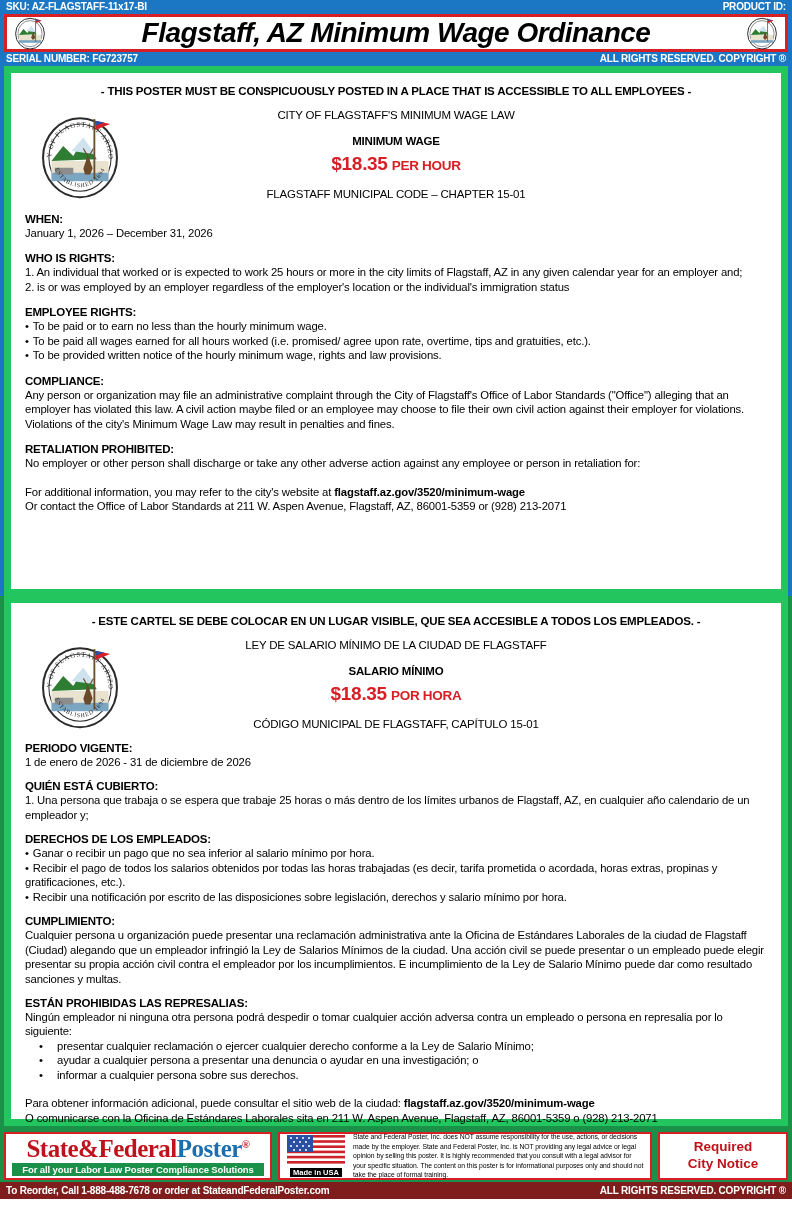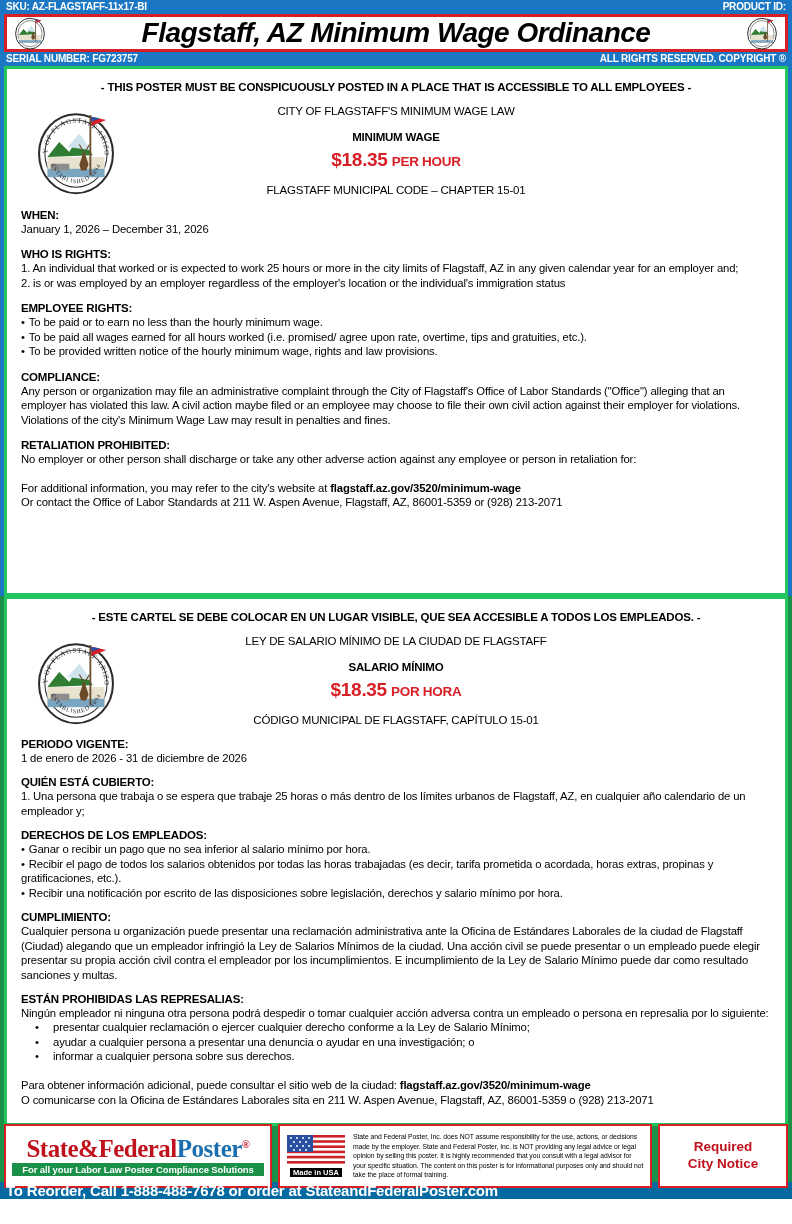--- a/index.html
+++ b/index.html
@@ -66,21 +66,21 @@
 
   
   .section {
     box-sizing: border-box;
     padding: 0 4px;
   }
   .section.english { background: #1b77c4; }
   .section.spanish { background: #1a9048; }
 
   .section-inner {
-    border: 3px solid #22c55e;
+    border: 7px solid #22c55e;
     background: #ffffff;
     box-sizing: border-box;
     padding: 8px 14px 8px 14px;
   }
   .section.english .section-inner { height: 530px; }
   .section.spanish .section-inner { height: 530px; }
 
   .conspicuous {
     text-align: center;
     font-size: 11.5px;
@@ -178,21 +178,21 @@
     box-sizing: border-box;
     height: 56px;
     display: flex;
     align-items: center;
     gap: 6px;
   }
   .footer-box {
     border: 2px solid #d81f26;
     background: #ffffff;
     box-sizing: border-box;
-    height: 64px;
+    height: 48px;
     display: flex;
     align-items: center;
   }
   .brand-box {
     flex: 0 0 268px;
     flex-direction: column;
     justify-content: center;
     padding: 2px 6px;
   }
   .brand-line1 {
@@ -249,32 +249,31 @@
   }
   .required-text {
     color: #c0121c;
     font-size: 13.5px;
     font-weight: bold;
     text-align: center;
     line-height: 1.25;
   }
 
   .reorder-bar {
-    background: #0369a1;
+    background: #7f1d1d;
     color: #ffffff;
-    font-size: 15px;
+    font-size: 10px;
     font-weight: bold;
     height: 17px;
     line-height: 17px;
     display: flex;
     justify-content: space-between;
     padding: 0 6px;
     box-sizing: border-box;
     letter-spacing: -0.2px;
-    flex-direction: column;
   }
 </style>
 </head>
 <body>
 
 <div class="meta-bar">
   <span>SKU: AZ-FLAGSTAFF-11x17-BI</span>
   <span>PRODUCT ID:</span>
 </div>
 

